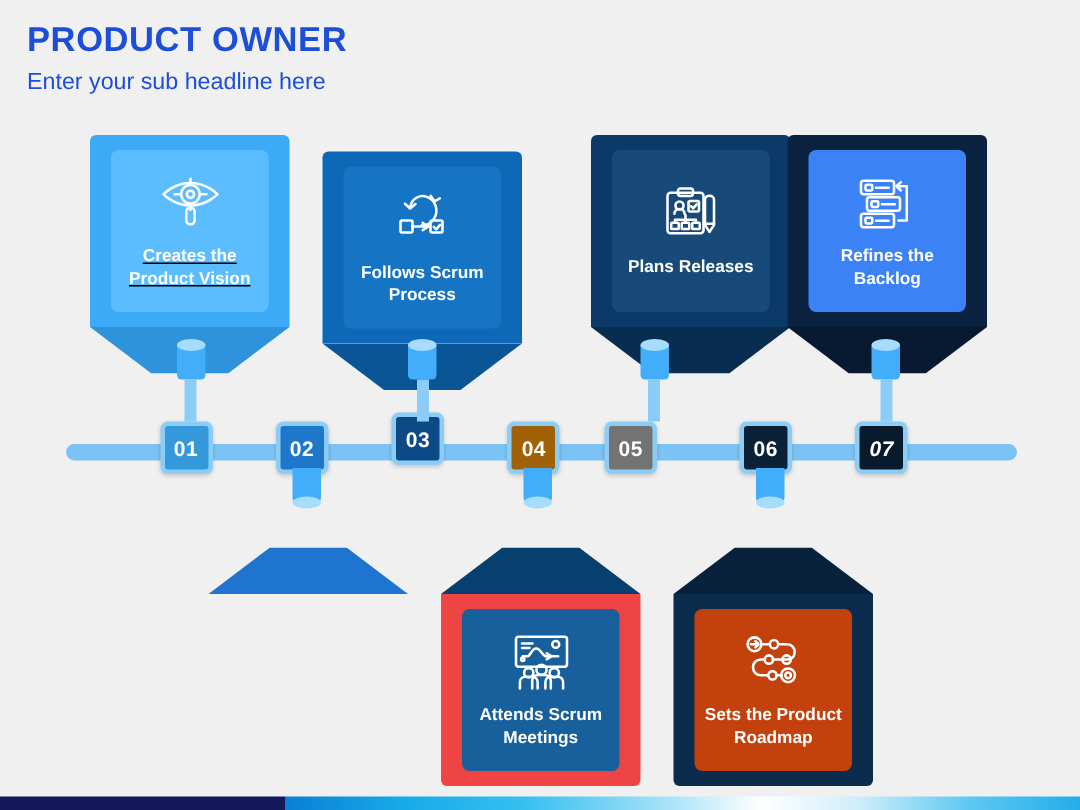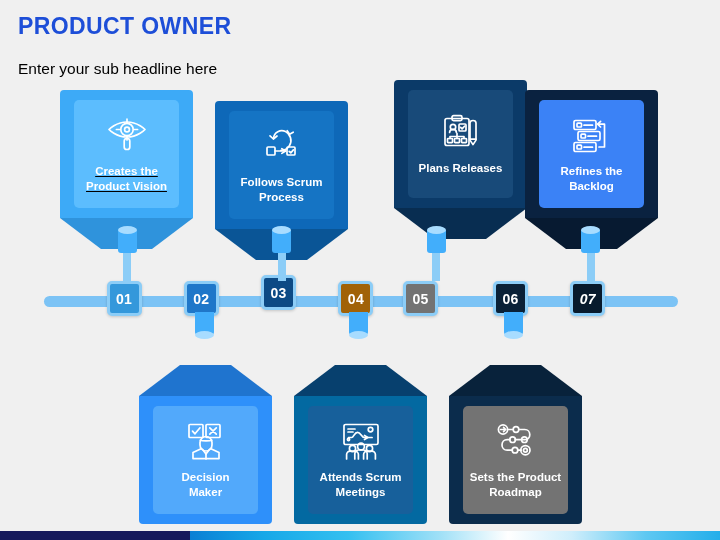--- a/index.html
+++ b/index.html
@@ -11,21 +11,21 @@
     position:relative;
   }
 
   
   #header { position:absolute; left:18px; top:14px; }
   #title {
     font-size:23px; font-weight:bold; color:#1d4ed8;
     letter-spacing:.4px; line-height:1.1;
   }
   #subtitle {
-    font-size:15.5px; color:#000000; margin-top:21px; font-weight:normal;
+    font-size:15.5px; color:#1d4ed8; margin-top:7px; font-weight:normal;
   }
 
   
   #timeline-bar {
     position:absolute; left:44px; top:296px;
     width:634px; height:11px;
     background:#7cc3f5; border-radius:6px;
   }
 
   .num-box {
@@ -156,21 +156,21 @@
       </div>
       <div class="tail"><svg width="133" height="31" viewBox="0 0 133 31">
       <path d="M0 0 H133 L92 31 H41 Z" fill="#0a5596"></path>
         </svg></div>
     </div>
     <div class="cyl" style="left:272.1px; top:226px;">
       <div class="body"></div>
       <div class="cap"></div>
     </div>
     <div class="stem" style="left:277.6px; top:253px; height:28px;"></div>
-    <div class="card" style="left:370px; top:80px;padding-left:24px;">
+    <div class="card" style="left:370px; top:90px;padding-left:24px;">
       <div class="main" style="background:#0b3a68; border-radius:4px 4px 0 0;">
         <div class="inner" style="background:#184a79;">
           <div class="icon-wrap">
             <svg width="46" height="40" viewBox="0 0 46 40">
       <rect fill="none" stroke="#ffffff" stroke-width="1.7" stroke-linecap="round" stroke-linejoin="round" x="7" y="5.5" width="24" height="27" rx="2"></rect>
       <rect fill="none" stroke="#ffffff" stroke-width="1.7" stroke-linecap="round" stroke-linejoin="round" x="14" y="2.6" width="10" height="5" rx="1.6"></rect>
       <circle fill="none" stroke="#ffffff" stroke-width="1.7" stroke-linecap="round" stroke-linejoin="round" cx="15" cy="14" r="2.7"></circle>
       <path fill="none" stroke="#ffffff" stroke-width="1.7" stroke-linecap="round" stroke-linejoin="round" d="M11.6 19.5c0-2 1.6-3.2 3.4-3.2s3.4 1.2 3.4 3.2"></path>
       <rect fill="none" stroke="#ffffff" stroke-width="1.7" stroke-linecap="round" stroke-linejoin="round" x="21" y="11" width="7" height="7" rx="1"></rect>
       <path fill="none" stroke="#ffffff" stroke-width="1.7" stroke-linecap="round" stroke-linejoin="round" d="M22.6 14.4l1.5 1.5 2.4-2.7"></path>
@@ -222,50 +222,31 @@
     </div>
     <div class="cyl" style="left:581.3px; top:226px;">
       <div class="body"></div>
       <div class="cap"></div>
     </div>
     <div class="stem" style="left:586.8px; top:253px; height:28px;"></div>
     <div class="card" style="left:139px; top:365px;">
       <div class="tail"><svg width="133" height="31" viewBox="0 0 133 31">
       <path d="M41 0 H92 L133 31 H0 Z" fill="#1f74cf"></path>
         </svg></div>
-      <div class="main" style="background:#2e90fa; border-radius:0 0 4px 4px;">
-        <div class="inner" style="background:#52a9fb;">
-          <div class="icon-wrap">
-            <svg width="46" height="40" viewBox="0 0 46 40">
-      <rect fill="none" stroke="#ffffff" stroke-width="1.7" stroke-linecap="round" stroke-linejoin="round" x="6" y="2.5" width="14" height="13" rx="1"></rect>
-      <path fill="none" stroke="#ffffff" stroke-width="1.7" stroke-linecap="round" stroke-linejoin="round" d="M9.5 9.2 12 11.8l5-6"></path>
-      <rect fill="none" stroke="#ffffff" stroke-width="1.7" stroke-linecap="round" stroke-linejoin="round" x="23" y="2.5" width="14" height="13" rx="1"></rect>
-      <path fill="none" stroke="#ffffff" stroke-width="1.7" stroke-linecap="round" stroke-linejoin="round" d="M26.8 5.9 33.3 12.2M33.3 5.9 26.8 12.2"></path>
-      <path fill="none" stroke="#ffffff" stroke-width="1.7" stroke-linecap="round" stroke-linejoin="round" d="M17 20.5c0-3.3 2.7-6 6-6s6 2.7 6 6v2.5c0 3.3-2.7 6-6 6s-6-2.7-6-6Z"></path>
-      <path fill="none" stroke="#ffffff" stroke-width="1.7" stroke-linecap="round" stroke-linejoin="round" d="M17.4 18.2c1.6.8 9.8.8 11.3 0"></path>
-      <path fill="none" stroke="#ffffff" stroke-width="1.7" stroke-linecap="round" stroke-linejoin="round" d="M18.6 26.6 10 30.6v6h26v-6l-8.6-4"></path>
-      <path fill="none" stroke="#ffffff" stroke-width="1.7" stroke-linecap="round" stroke-linejoin="round" d="M19.6 27.4 23 32l3.4-4.6"></path>
-      <path fill="none" stroke="#ffffff" stroke-width="1.7" stroke-linecap="round" stroke-linejoin="round" d="M23 32v5"></path>
-    </svg>
-          </div>
-          <div class="label">Decision
-Maker</div>
-        </div>
-      </div>
     </div>
     <div class="cyl down" style="left:194.8px; top:308px;">
       <div class="body"></div>
       <div class="cap"></div>
     </div>
     <div class="stem" style="left:200.3px; top:322px; height:0px;"></div>
     <div class="card" style="left:294px; top:365px;">
       <div class="tail"><svg width="133" height="31" viewBox="0 0 133 31">
       <path d="M41 0 H92 L133 31 H0 Z" fill="#07406e"></path>
         </svg></div>
-      <div class="main" style="background:#0369a1; border-radius:0 0 4px 4px;">
+      <div class="main" style="background:#ef4444; border-radius:0 0 4px 4px;">
         <div class="inner" style="background:#17609b;">
           <div class="icon-wrap">
             <svg width="46" height="40" viewBox="0 0 46 40">
       <rect fill="none" stroke="#ffffff" stroke-width="1.7" stroke-linecap="round" stroke-linejoin="round" x="6" y="2.5" width="34" height="20" rx="1.6"></rect>
       <path fill="none" stroke="#ffffff" stroke-width="1.7" stroke-linecap="round" stroke-linejoin="round" d="M10 7h7M10 10h5"></path>
       <circle fill="none" stroke="#ffffff" stroke-width="1.7" stroke-linecap="round" stroke-linejoin="round" cx="32.5" cy="7.6" r="2.3"></circle>
       <path fill="none" stroke="#ffffff" stroke-width="1.7" stroke-linecap="round" stroke-linejoin="round" d="M10.5 15.5h3.2c2 0 2.6-5.2 5.8-5.2s4 5.2 6.6 5.2h8"></path>
       <path fill="none" stroke="#ffffff" stroke-width="1.7" stroke-linecap="round" stroke-linejoin="round" d="M26.5 13.5 29.8 15.5 26.5 17.5"></path>
       <circle fill="none" stroke="#ffffff" stroke-width="1.7" stroke-linecap="round" stroke-linejoin="round" cx="10.5" cy="17.5" r="1.1"></circle>
       <circle fill="none" stroke="#ffffff" stroke-width="1.7" stroke-linecap="round" stroke-linejoin="round" cx="14.5" cy="26.5" r="3.1"></circle>
@@ -284,21 +265,21 @@
     <div class="cyl down" style="left:349.4px; top:308px;">
       <div class="body"></div>
       <div class="cap"></div>
     </div>
     <div class="stem" style="left:354.9px; top:322px; height:0px;"></div>
     <div class="card" style="left:449px; top:365px;">
       <div class="tail"><svg width="133" height="31" viewBox="0 0 133 31">
       <path d="M41 0 H92 L133 31 H0 Z" fill="#08223b"></path>
         </svg></div>
       <div class="main" style="background:#0b2c4c; border-radius:0 0 4px 4px;">
-        <div class="inner" style="background:#737373;">
+        <div class="inner" style="background:#c2410c;">
           <div class="icon-wrap">
             <svg width="46" height="40" viewBox="0 0 46 40">
       <circle fill="none" stroke="#ffffff" stroke-width="1.7" stroke-linecap="round" stroke-linejoin="round" cx="10" cy="7.5" r="4.6"></circle>
       <path fill="none" stroke="#ffffff" stroke-width="1.7" stroke-linecap="round" stroke-linejoin="round" d="M7.6 7.5h4.6M10.6 5.4 12.7 7.5 10.6 9.6"></path>
       <circle fill="none" stroke="#ffffff" stroke-width="1.7" stroke-linecap="round" stroke-linejoin="round" cx="23" cy="7.5" r="2.8"></circle>
       <path fill="none" stroke="#ffffff" stroke-width="1.7" stroke-linecap="round" stroke-linejoin="round" d="M14.6 7.5h5.6"></path>
       <path fill="none" stroke="#ffffff" stroke-width="1.7" stroke-linecap="round" stroke-linejoin="round" d="M25.8 7.5h6c3 0 5 2.4 5 5.2 0 3-2.2 5-5 5h-9.6"></path>
       <circle fill="none" stroke="#ffffff" stroke-width="1.7" stroke-linecap="round" stroke-linejoin="round" cx="19.6" cy="17.7" r="2.8"></circle>
       <circle fill="none" stroke="#ffffff" stroke-width="1.7" stroke-linecap="round" stroke-linejoin="round" cx="31.4" cy="17.7" r="2.8"></circle>
       <path fill="none" stroke="#ffffff" stroke-width="1.7" stroke-linecap="round" stroke-linejoin="round" d="M16.8 17.7h-2.6c-3 0-5.2 2.2-5.2 5.2s2.2 5.3 5.2 5.3h4.6"></path>

